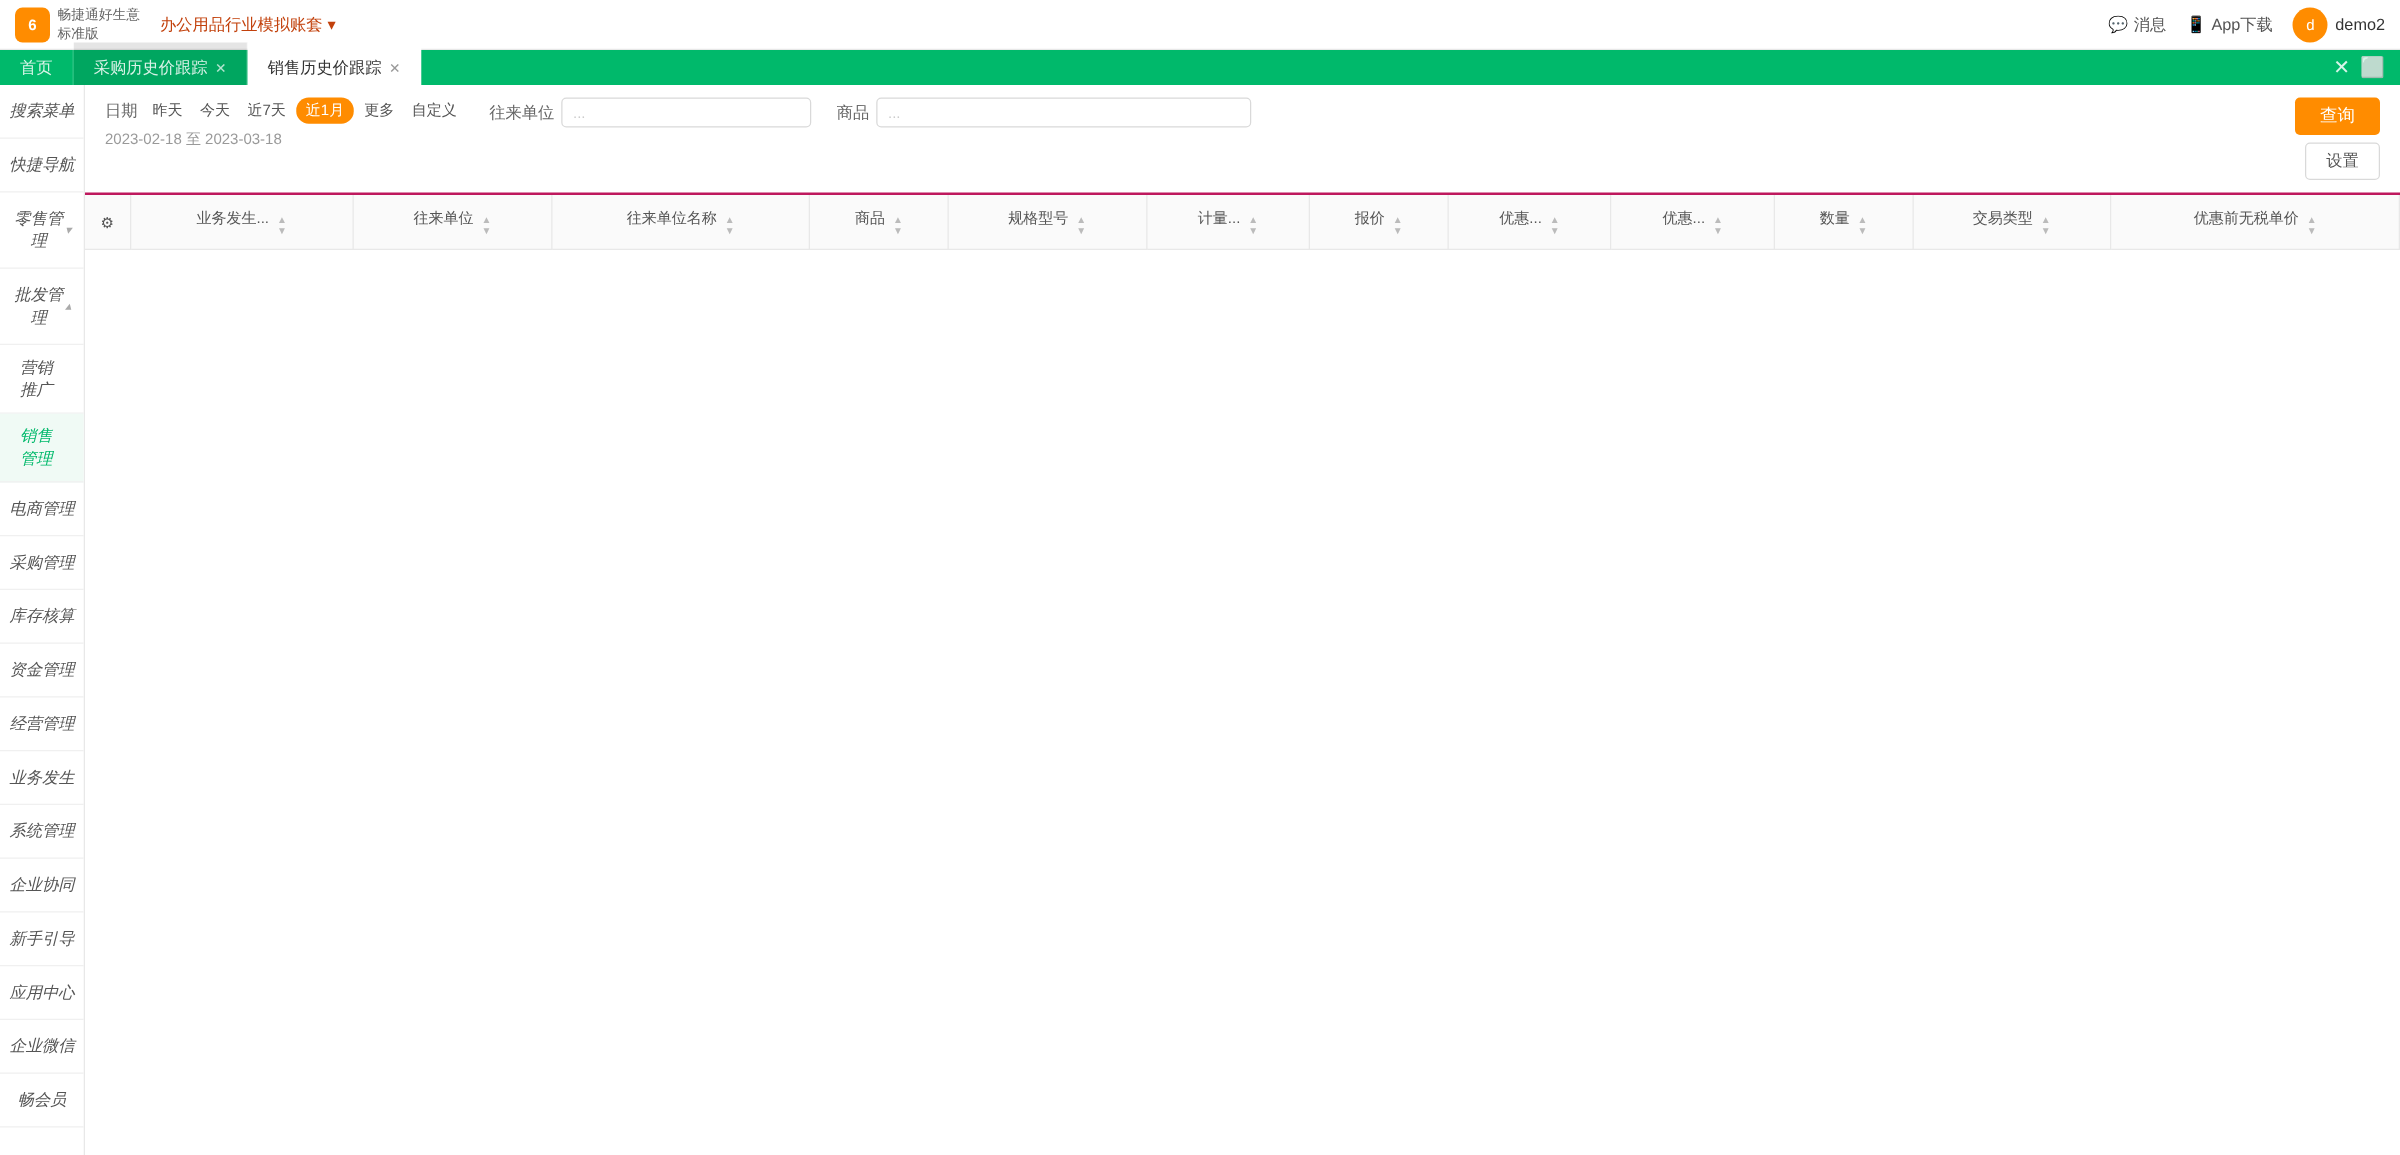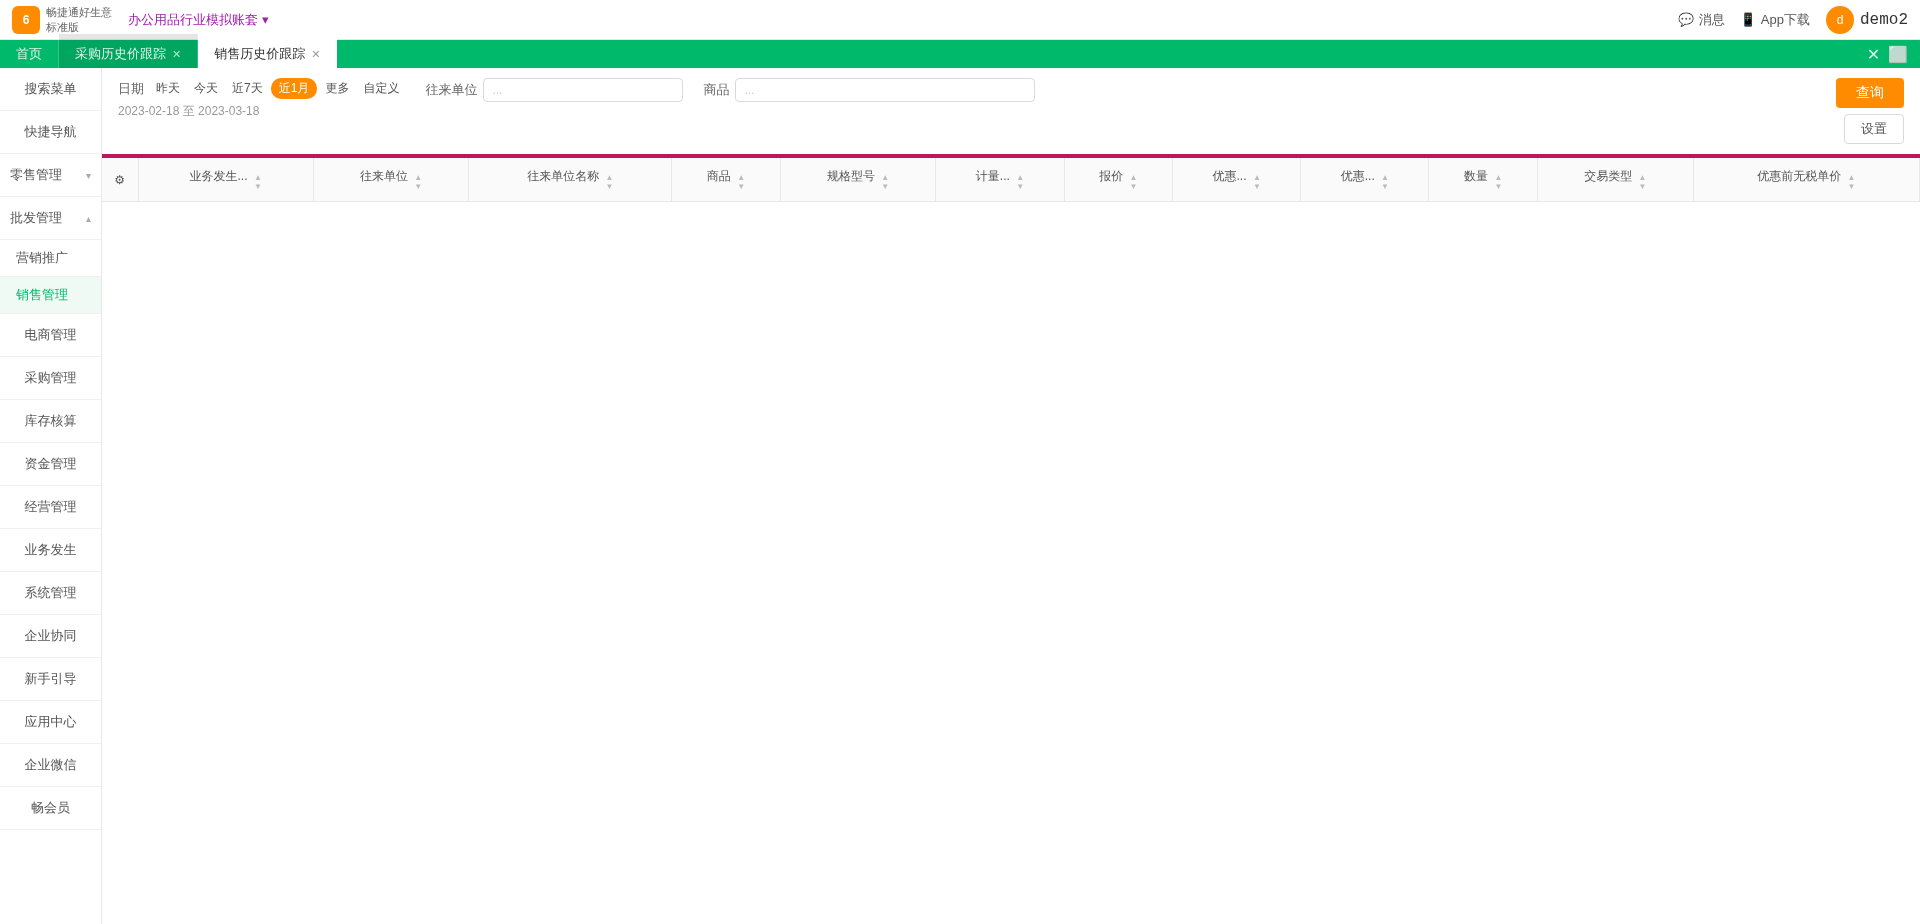--- a/index.html
+++ b/index.html
@@ -4,61 +4,61 @@
   <style>
     * { margin: 0; padding: 0; box-sizing: border-box; }
     body { font-family: 'Microsoft YaHei', Arial, sans-serif; font-size: 13px; background: #f5f5f5; color: #333; display: flex; flex-direction: column; height: 924px; overflow: hidden; }
 
     
     .top-bar { height: 40px; background: #fff; display: flex; align-items: center; justify-content: space-between; padding: 0 12px; border-bottom: 1px solid #e8e8e8; flex-shrink: 0; }
     .top-bar-left { display: flex; align-items: center; gap: 8px; }
     .logo-area { display: flex; align-items: center; gap: 6px; }
     .logo-icon { width: 28px; height: 28px; background: #ff8c00; border-radius: 6px; display: flex; align-items: center; justify-content: center; color: #fff; font-size: 12px; font-weight: bold; }
     .logo-text { font-size: 11px; color: #666; line-height: 1.3; }
-    .app-selector { display: flex; align-items: center; gap: 4px; color: #a21caf; font-size: 13px; cursor: pointer; padding: 4px 8px; border-radius: 4px; }
+    .app-selector { display: flex; align-items: center; gap: 4px; color: #c2410c; font-size: 13px; cursor: pointer; padding: 4px 8px; border-radius: 4px; }
     .top-bar-right { display: flex; align-items: center; gap: 16px; }
     .top-bar-btn { display: flex; align-items: center; gap: 4px; color: #555; cursor: pointer; font-size: 13px; }
     .avatar { width: 28px; height: 28px; border-radius: 50%; background: #ff8c00; display: flex; align-items: center; justify-content: center; color: #fff; font-size: 12px; }
-    .user-name { color: #333; cursor: pointer; font-size: 16px; font-family: Liberation Mono, monospace; }
+    .user-name { color: #333; cursor: pointer; font-size: 13px; }
 
     
     .tab-bar { height: 28px; background: #00b96b; display: flex; align-items: center; padding: 0 0; flex-shrink: 0; gap: 0; }
     .tab { display: flex; align-items: center; gap: 6px; padding: 0 16px; height: 40px; cursor: pointer; font-size: 13px; color: rgba(255,255,255,0.85); border-right: 1px solid rgba(255,255,255,0.2); }
     .tab.home { background: transparent; }
     .tab.active { background: #fff; color: #333; }
     .tab.inactive { background: rgba(0,0,0,0.1); }
     .tab-close { font-size: 11px; color: rgba(255,255,255,0.7); cursor: pointer; display: flex; align-items: center; }
     .tab.active .tab-close { color: #999; }
     .tab-bar-actions { margin-left: auto; display: flex; align-items: center; gap: 8px; padding-right: 12px; }
     .tab-action-btn { color: rgba(255,255,255,0.85); cursor: pointer; font-size: 16px; }
 
     
     .main-layout { display: flex; flex: 1; overflow: hidden; }
 
     
-    .sidebar { width: 102px; background: #fff; border-right: 1px solid #e8e8e8; display: flex; flex-direction: column; overflow-y: auto; flex-shrink: 0; }
+    .sidebar { width: 68px; background: #fff; border-right: 1px solid #e8e8e8; display: flex; flex-direction: column; overflow-y: auto; flex-shrink: 0; font-style: italic; }
     .sidebar-item { display: flex; align-items: center; justify-content: center; padding: 12px 4px; cursor: pointer; color: #555; font-size: 13px; text-align: center; border-bottom: 1px solid #f0f0f0; position: relative; }
     .sidebar-item.has-arrow { justify-content: space-between; padding: 12px 10px; }
     .sidebar-item .arrow { font-size: 10px; color: #aaa; }
     .sidebar-sub-item { display: flex; align-items: center; padding: 9px 16px; cursor: pointer; color: #555; font-size: 13px; border-bottom: 1px solid #f0f0f0; }
     .sidebar-sub-item.active { color: #00b96b; background: #f0faf5; }
 
     
     .content { flex: 1; overflow: auto; background: #fff; }
 
     
     .page-header { padding: 12px 16px 8px 16px; border-bottom: 1px solid #e8e8e8; display: flex; align-items: center; justify-content: space-between; }
     .page-title { font-size: 16px; font-weight: bold; color: #333; }
     .page-actions { display: flex; align-items: center; gap: 12px; }
     .action-btn { display: flex; align-items: center; gap: 4px; color: #555; cursor: pointer; font-size: 13px; }
     .checkbox-label { display: flex; align-items: center; gap: 4px; cursor: pointer; font-size: 13px; color: #555; }
     .checkbox-checked { width: 14px; height: 14px; border: 1px solid #00b96b; background: #00b96b; border-radius: 2px; display: flex; align-items: center; justify-content: center; color: #fff; font-size: 10px; }
 
     
-    .filter-bar { padding: 10px 16px; border-bottom: 4px solid #be185d; display: flex; align-items: flex-start; gap: 20px; flex-wrap: wrap; }
+    .filter-bar { padding: 10px 16px; border-bottom: 2px solid #be185d; display: flex; align-items: flex-start; gap: 20px; flex-wrap: wrap; }
     .filter-group { display: flex; align-items: center; gap: 6px; }
     .filter-label { color: #666; font-size: 13px; white-space: nowrap; }
     .date-tabs { display: flex; align-items: center; gap: 2px; justify-content: space-between; }
     .date-tab { padding: 2px 6px; font-size: 12px; color: #555; cursor: pointer; border-radius: 3px; }
     .date-tab.active { background: #ff8c00; color: #fff; border-radius: 10px; padding: 2px 8px; }
     .date-range { font-size: 12px; color: #999; margin-top: 4px; }
     .filter-input { display: flex; align-items: center; border: 1px solid #d9d9d9; border-radius: 4px; padding: 4px 8px; min-width: 180px; font-size: 13px; color: #333; background: #fff; cursor: pointer; }
 
     
     .btn-primary { background: #ff8c00; color: #fff; border: none; border-radius: 4px; padding: 6px 20px; cursor: pointer; font-size: 14px; }

